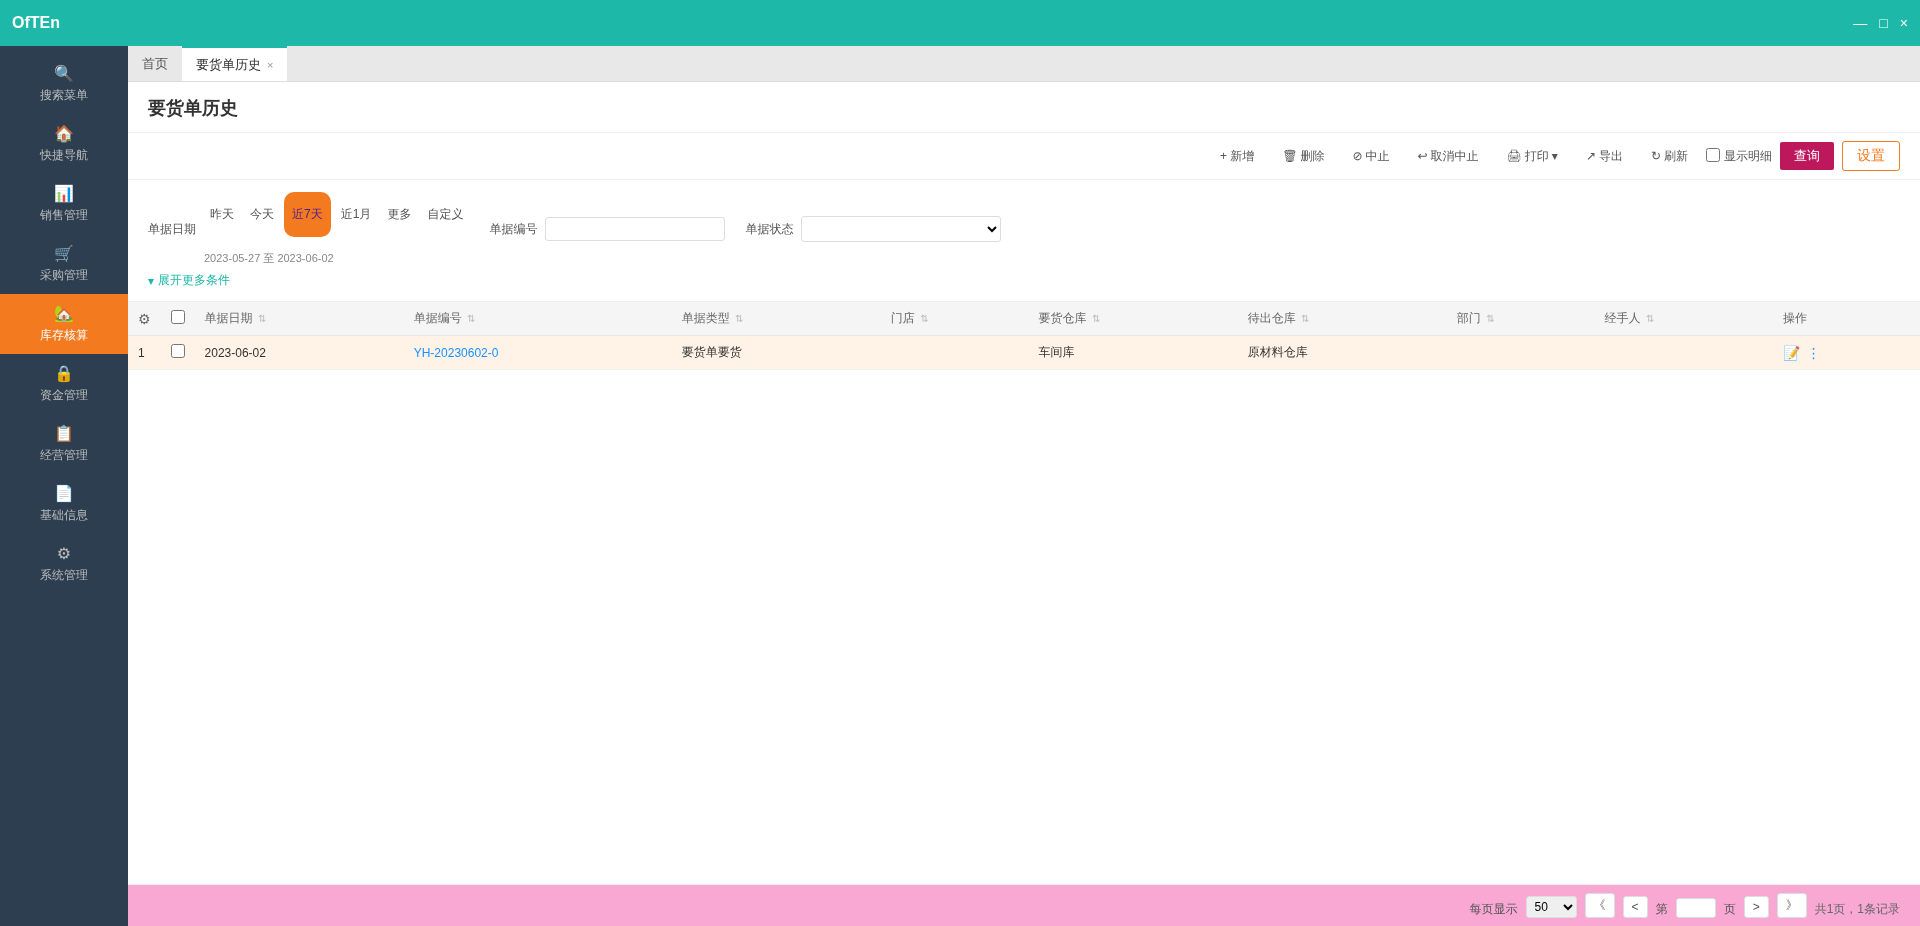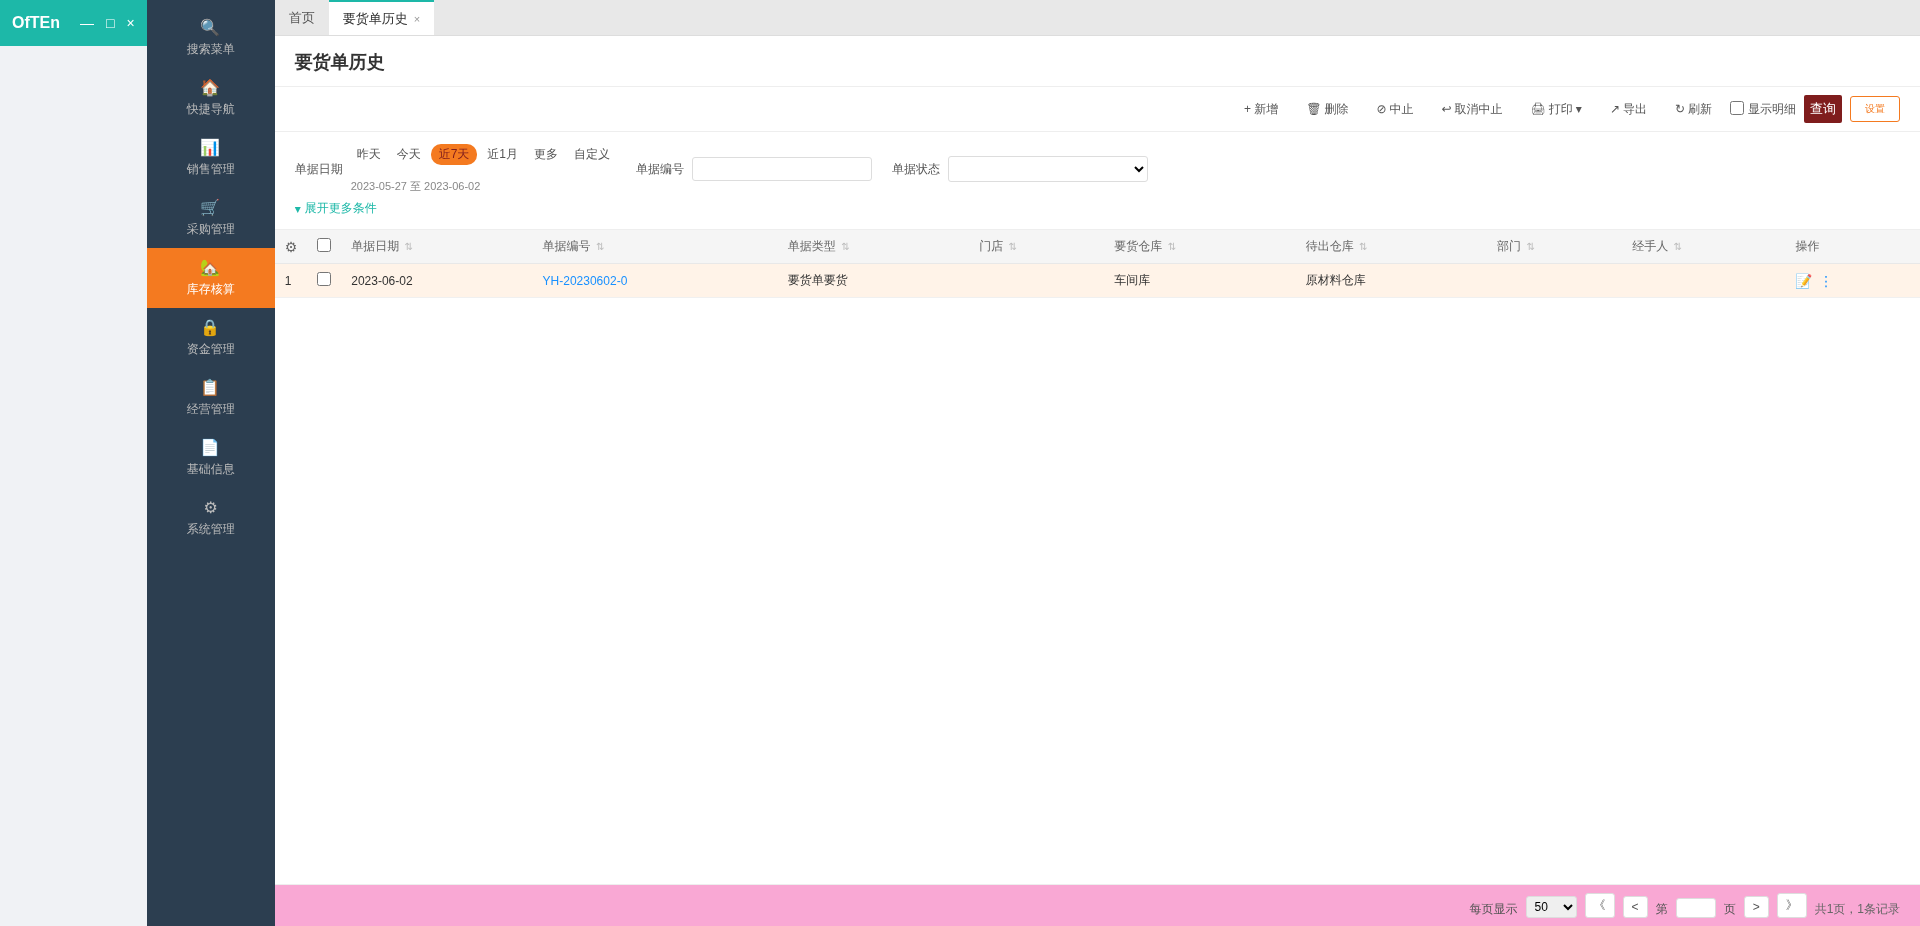--- a/index.html
+++ b/index.html
@@ -1,19 +1,19 @@
 <!DOCTYPE html>
 <html><head>
   <meta charset="utf-8">
   <style>
     * { box-sizing: border-box; margin: 0; padding: 0; font-family: 'Microsoft YaHei', Arial, sans-serif; }
     body { background: #f0f2f5; font-size: 13px; color: #333; }
 
     
-    .app-container { display: flex; flex-direction: row; height: 926px; }
+    .app-container { display: flex; flex-direction: column; height: 926px; }
     .title-bar { height: 46px; background: #1db8a8; display: flex; align-items: center; padding: 0 12px; color: white; }
     .main-area { display: flex; flex: 1; overflow: hidden; }
 
     
     .sidebar { width: 128px; background: #2c3e50; color: #ccc; display: flex; flex-direction: column; padding-top: 8px; }
     .sidebar-item { display: flex; flex-direction: column; align-items: center; padding: 10px 0; cursor: pointer; font-size: 12px; color: #bbb; gap: 4px; }
     .sidebar-item.active { background: #f47a20; color: white; }
     .sidebar-item .icon { font-size: 16px; }
 
     
@@ -25,32 +25,32 @@
     .tab-active { background: white; border-top: 2px solid #1db8a8; padding: 0 14px; height: 100%; display: flex; align-items: center; gap: 6px; color: #333; font-size: 13px; cursor: pointer; }
     .tab-close { color: #999; font-size: 11px; cursor: pointer; }
 
     
     .page-header { background: white; padding: 14px 20px 0; border-bottom: 1px solid #eee; }
     .page-title { font-size: 18px; font-weight: bold; color: #333; margin-bottom: 12px; }
 
     
     .toolbar { display: flex; align-items: center; justify-content: flex-end; gap: 8px; padding: 8px 20px; background: white; border-bottom: 1px solid #eee; }
     .toolbar-btn { display: flex; align-items: center; gap: 3px; padding: 5px 10px; border: none; background: none; cursor: pointer; color: #555; font-size: 12px; }
-    .toolbar-btn-primary { background: #7f1d1d; color: white; border-radius: 2px; padding: 5px 6px; border: none; cursor: pointer; font-size: 13px; }
-    .toolbar-btn-outline { background: white; color: #f47a20; border: 1px solid #f47a20; border-radius: 3px; padding: 5px 14px; cursor: pointer; font-size: 10px; }
+    .toolbar-btn-primary { background: #be185d; color: white; border-radius: 2px; padding: 5px 14px; border: none; cursor: pointer; font-size: 13px; }
+    .toolbar-btn-outline { background: white; color: #f47a20; border: 1px solid #f47a20; border-radius: 3px; padding: 5px 14px; cursor: pointer; font-size: 14px; }
     .display-cell-check { display: flex; gap: 4px; font-size: 12px; color: #555; }
 
     
     .filter-area { background: white; padding: 12px 20px; border-bottom: 1px solid #eee; }
     .filter-row { display: flex; align-items: center; gap: 20px; flex-wrap: wrap; }
     .filter-group { display: flex; align-items: center; gap: 8px; }
     .filter-label { color: #555; font-size: 12px; white-space: nowrap; }
     .date-shortcuts { display: flex; gap: 4px; align-items: center; }
     .date-btn { padding: 2px 6px; border: none; background: none; cursor: pointer; color: #555; font-size: 12px; }
-    .date-btn.active { background: #f47a20; color: #7f1d1d; border-radius: 10px; padding: 2px 8px; }
+    .date-btn.active { background: #f47a20; color: #4c1d95; border-radius: 10px; padding: 14px 8px; }
     .date-range { color: #888; font-size: 11px; margin-top: 14px; }
     .filter-input { border: 1px solid #ddd; border-radius: 3px; padding: 4px 8px; font-size: 12px; width: 180px; outline: none; }
     .filter-select { border: 1px solid #ddd; border-radius: 3px; padding: 4px 8px; font-size: 12px; width: 200px; outline: none; background: white; }
     .expand-btn { display: flex; align-items: center; gap: 4px; color: #1db8a8; cursor: pointer; font-size: 12px; margin-top: 6px; }
     .filter-date-group { display: flex; flex-direction: column; }
 
     
     .table-container { flex: 1; overflow: auto; background: white; margin: 0; }
     .data-table { width: 100%; border-collapse: collapse; font-size: 12px; }
     .data-table thead tr { background: #f5f5f5; }

